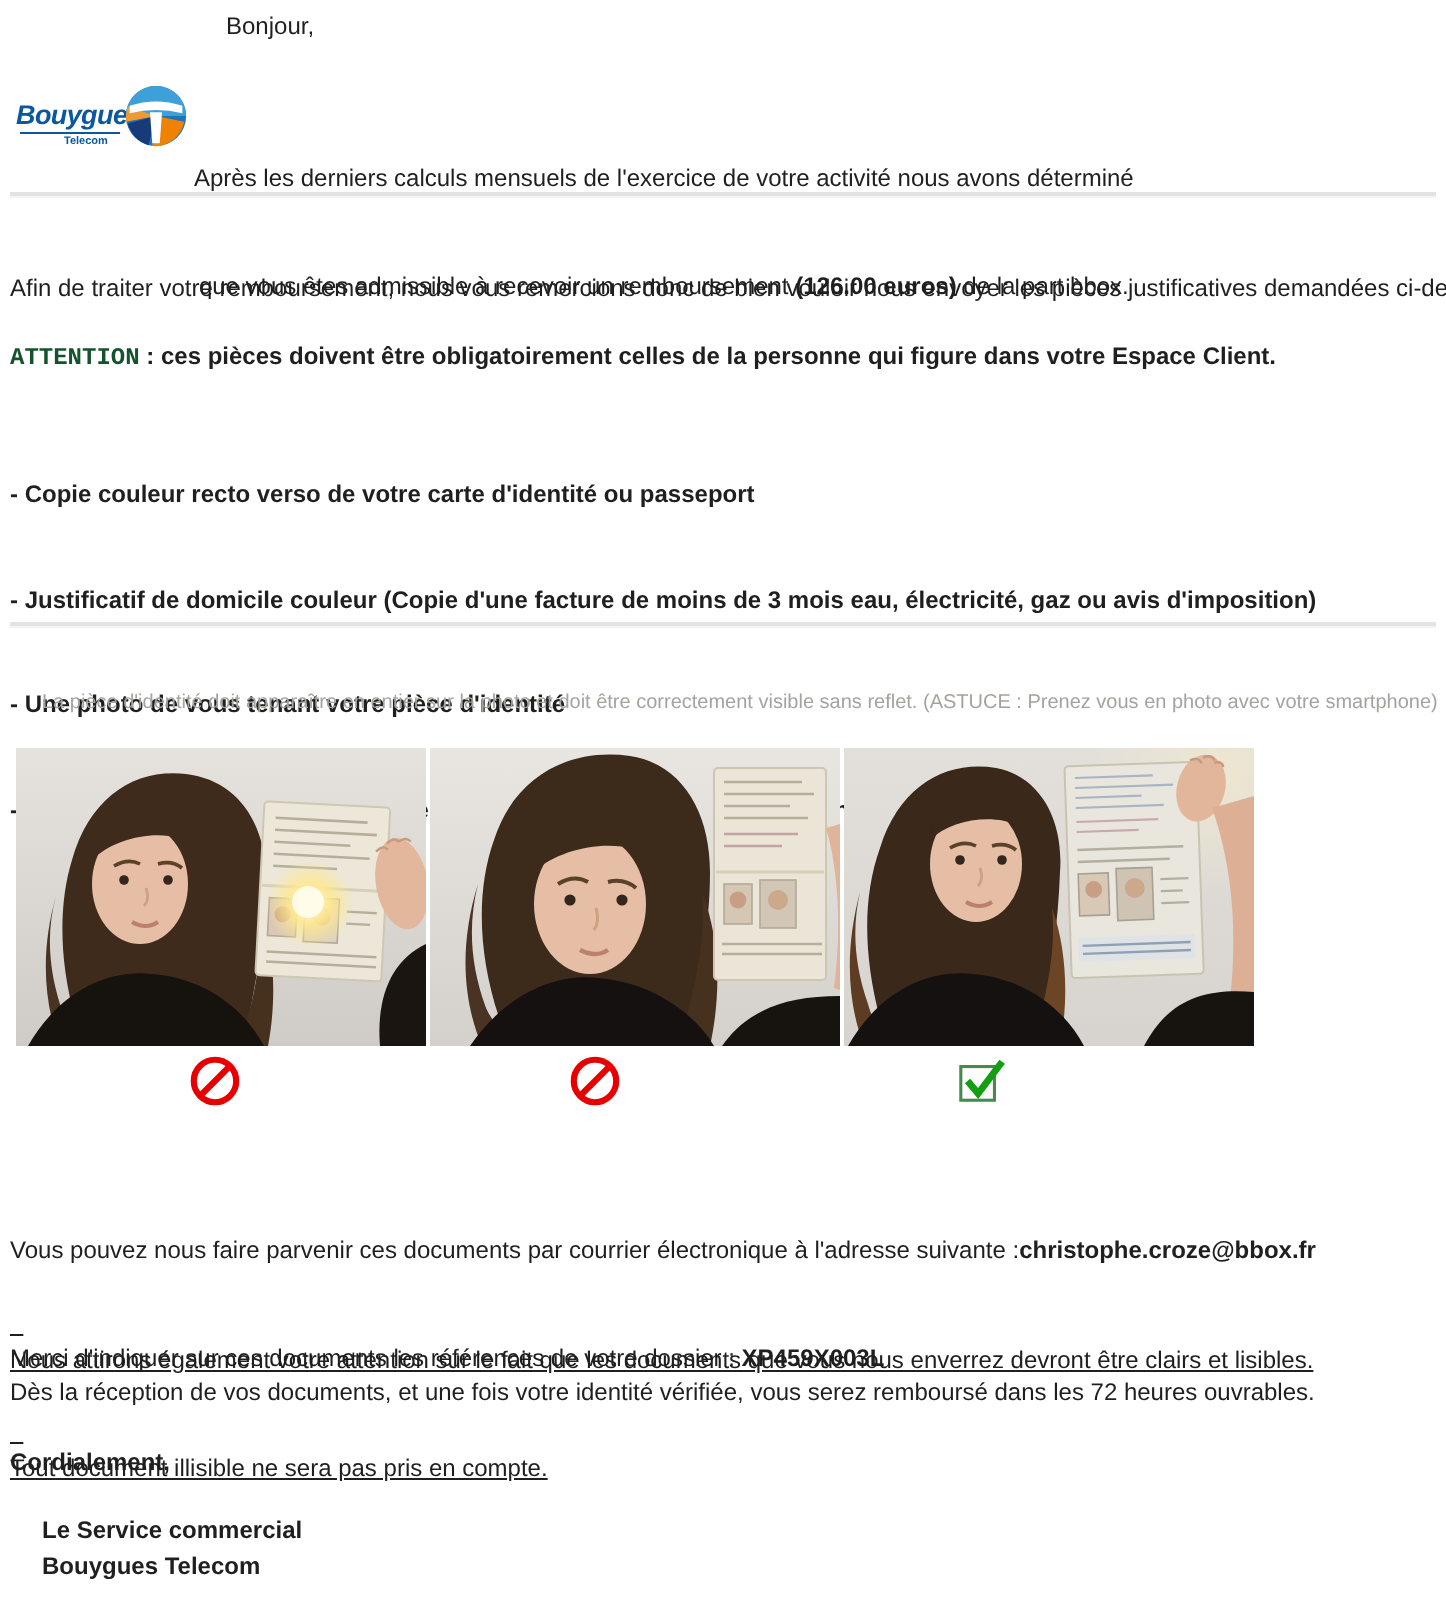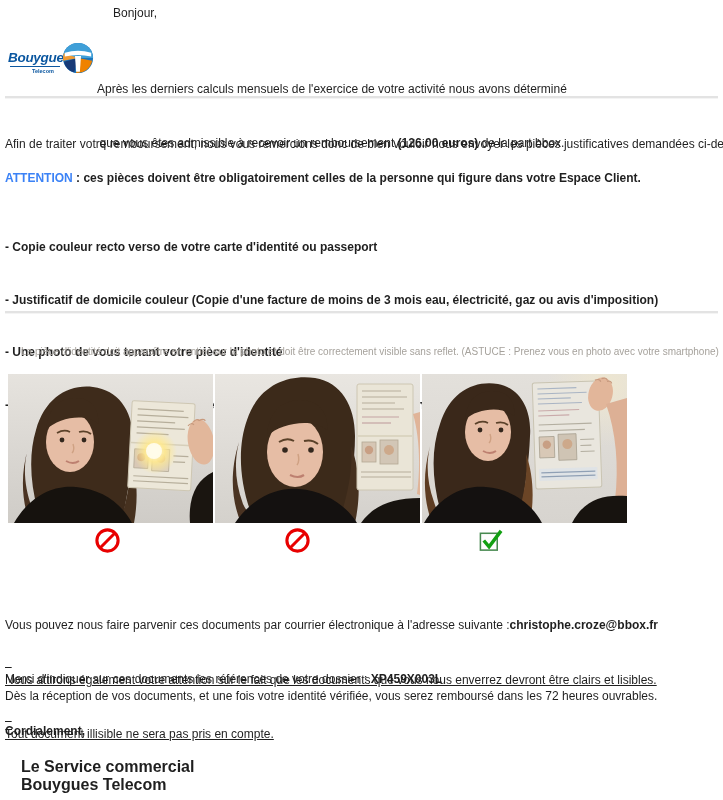--- a/index.html
+++ b/index.html
@@ -4,34 +4,34 @@
 <style>
   html,body{margin:0;padding:0;}
   body{
     width:723px;height:800px;position:relative;background:#ffffff;
     font-family:"Liberation Sans",sans-serif;color:#1f1f1f;overflow:hidden;
   }
   .abs{position:absolute;}
   .txt{font-size:12px;line-height:18px;white-space:pre-wrap;}
   .nowrap{white-space:nowrap;}
   .b{font-weight:bold;}
-  .red{color:#3b82f6;font-weight:bold;}
+  .red{color:#14532d;font-weight:bold;font-family:Liberation Mono, monospace;}
   .note{font-size:10px;color:#a6a29c;}
   .divider{left:5px;width:713px;height:2px;background:#e3e3e3;border-bottom:1px solid #f4f4f4;}
   .logo{left:6px;top:38px;width:100px;height:46px;}
   .brand-name{position:absolute;left:2px;top:12px;color:#0b57a0;font-style:italic;font-weight:bold;font-size:13.5px;letter-spacing:-0.3px;}
   .brand-underline{position:absolute;left:4px;top:28px;width:50px;height:1px;background:#0b57a0;}
   .brand-sub{position:absolute;left:26px;top:30px;color:#0b57a0;font-size:5.5px;font-weight:bold;}
   .sphere{position:absolute;left:56px;top:4px;width:32px;height:32px;}
   .photo-row{left:8px;top:374px;width:619px;height:149px;display:flex;gap:2px;}
   .photo{width:205px;height:149px;overflow:hidden;}
   .photo svg{display:block;}
   .symbols{left:0;top:527px;width:723px;height:30px;}
   .sym{position:absolute;}
-  .sig{font-weight:bold;font-size:16px;padding-left:16px;}
+  .sig{font-weight:bold;font-size:12px;padding-left:16px;}
 </style>
 </head>
 <body>
 
 <div class="abs logo">
   <span class="brand-name">Bouygues</span>
   <span class="brand-underline"></span>
   <span class="brand-sub">Telecom</span>
   <svg class="sphere" viewBox="0 0 34 34">
     <circle cx="17" cy="17" r="16" fill="#1b75bb"></circle>

